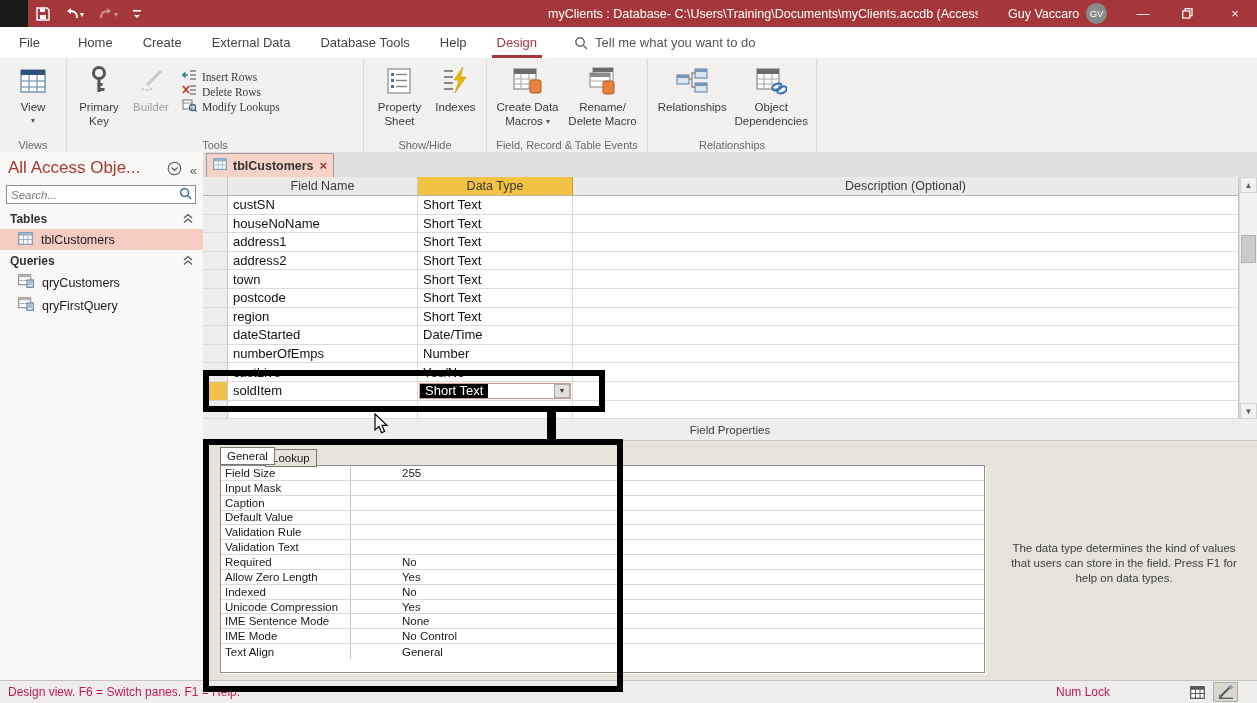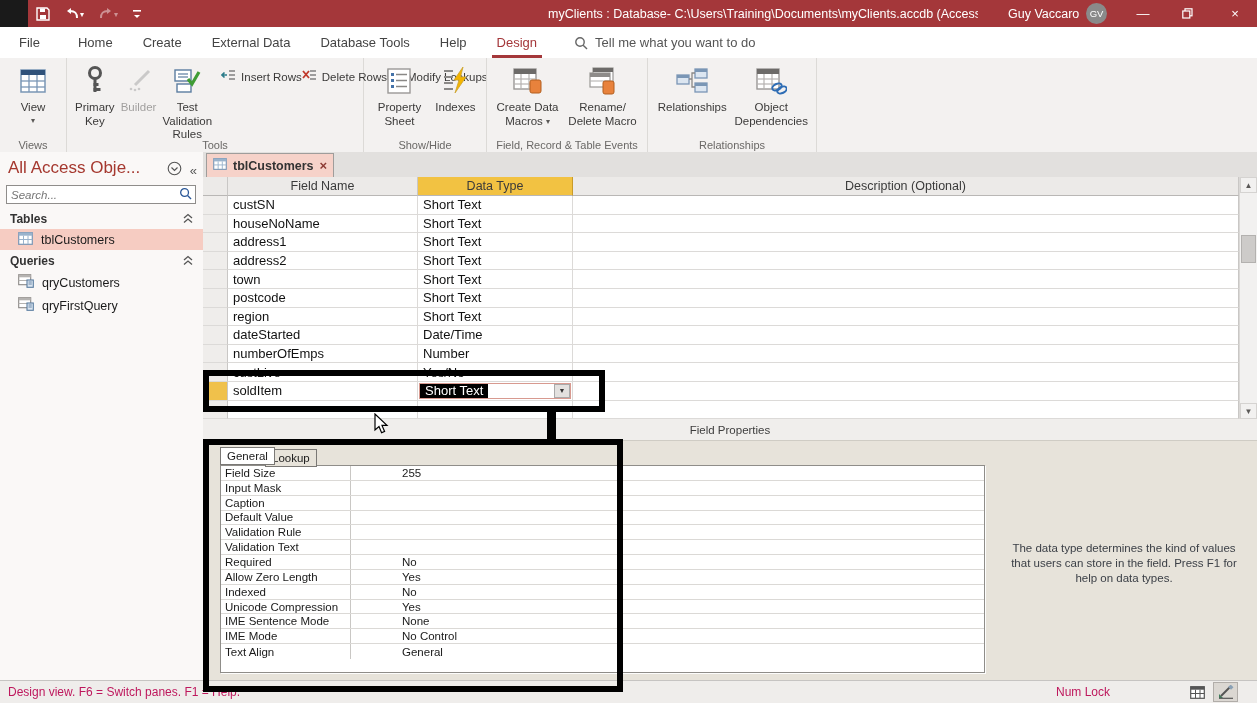--- a/index.html
+++ b/index.html
@@ -28,21 +28,21 @@
   .tellme{display:flex;align-items:center;gap:7px;padding-left:22px;color:#555;}
   
   .ribbon{position:absolute;left:0;top:58px;width:1257px;height:94px;background:#F3F1F0;
           border-bottom:1px solid #CFCDCB;display:flex;align-items:stretch;}
   .rgroup{position:relative;border-right:1px solid #DCDAD7;padding:3px 5px 16px 5px;display:flex;align-items:flex-start;}
   .rgl{position:absolute;left:0;right:0;bottom:1px;text-align:center;font-size:11px;color:#6a6866;white-space:nowrap;}
   .rbtn{display:flex;flex-direction:column;align-items:center;justify-content:flex-start;
         font-size:11.5px;color:#3b3a39;text-align:center;line-height:1.18;padding:2px 3px;border-radius:2px;}
   .rbtn .ric{height:36px;display:flex;align-items:center;justify-content:center;margin-bottom:2px;}
   .rdd{font-size:8px;color:#5a5856;margin-top:1px;}
-  .rsmallcol{display:flex;justify-content:flex-start;padding-top:8px;}
+  .rsmallcol{display:flex;flex-direction:column;justify-content:flex-start;padding-top:8px;font-family:Liberation Serif, serif;}
   .rsmall{display:flex;align-items:center;gap:5px;font-size:11.5px;color:#3b3a39;white-space:nowrap;}
   
   .nav{position:absolute;left:0;top:152px;width:203px;height:528px;background:#FAF8F7;border-right:1px solid #B9B7B5;}
   .navtitle{position:absolute;left:8px;top:6px;font-size:17px;color:#A5382F;white-space:nowrap;}
   .navtools{position:absolute;right:6px;top:9px;display:flex;gap:8px;align-items:center;color:#555;}
   .navsearch{position:absolute;left:6px;top:33px;width:188px;height:17px;border:1px solid #8f8d8b;background:#fff;display:flex;align-items:center;}
   .navsearch input{border:0;outline:0;flex:1;font-size:11.5px;font-style:italic;color:#666;padding:0 4px;
                    font-family:"Liberation Sans",sans-serif;background:transparent;}
   .ngroup{position:absolute;left:0;width:203px;height:18px;display:flex;align-items:center;
           font-size:12px;font-weight:bold;color:#333;padding-left:10px;box-sizing:border-box;}
@@ -209,32 +209,20 @@
         <span class="ric">
           <svg width="28" height="28" viewBox="0 0 28 28">
               <line x1="10" y1="18" x2="24" y2="4" stroke="#9a9a9a" stroke-width="3"></line>
               <circle cx="6" cy="22" r="1.3" fill="#9a9a9a"></circle>
               <circle cx="10" cy="23" r="1.3" fill="#9a9a9a"></circle>
               <circle cx="14" cy="22" r="1.3" fill="#9a9a9a"></circle>
             </svg>
         </span>
         <span>Builder</span>
       </div>
-      <div class="rbtn" style="width:86px">
-        <span class="ric">
-          <svg width="32" height="30" viewBox="0 0 32 30">
-              <rect x="4" y="4" width="16" height="11" fill="#fff" stroke="#5b7da0" stroke-width="1.4"></rect>
-              <line x1="7" y1="8" x2="17" y2="8" stroke="#5b7da0" stroke-width="1.2"></line>
-              <line x1="7" y1="11" x2="17" y2="11" stroke="#5b7da0" stroke-width="1.2"></line>
-              <rect x="6" y="18" width="14" height="8" fill="#fff" stroke="#5b7da0" stroke-width="1.4"></rect>
-              <path d="M17 13 L21 18 L28 6" fill="none" stroke="#3f9c35" stroke-width="3.2"></path>
-            </svg>
-        </span>
-        <span>Test Validation Rules</span>
-      </div>
       <div class="rsmallcol" style="margin-left:6px">
         <div class="rsmall">
           <span><svg width="15" height="13" viewBox="0 0 15 13">
                 <line x1="8" y1="2" x2="14" y2="2" stroke="#888" stroke-width="1.6"></line>
                 <line x1="8" y1="6" x2="14" y2="6" stroke="#888" stroke-width="1.6"></line>
                 <line x1="8" y1="10" x2="14" y2="10" stroke="#888" stroke-width="1.6"></line>
                 <path d="M6 6 L1 6 M3.5 3.5 L1 6 L3.5 8.5" fill="none" stroke="#2b7c8a" stroke-width="1.6"></path>
               </svg></span>
           <span>Insert Rows</span>
         </div>

